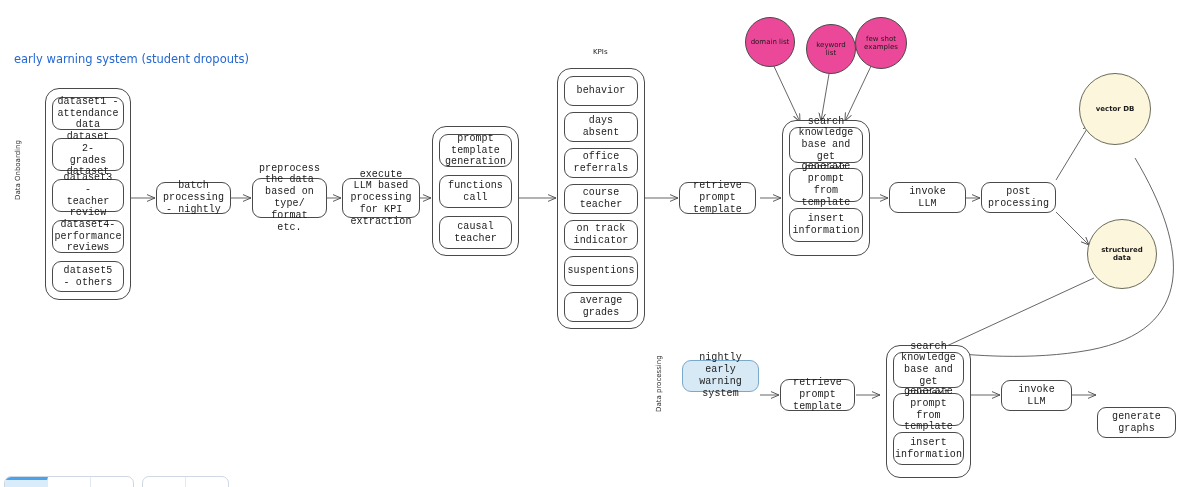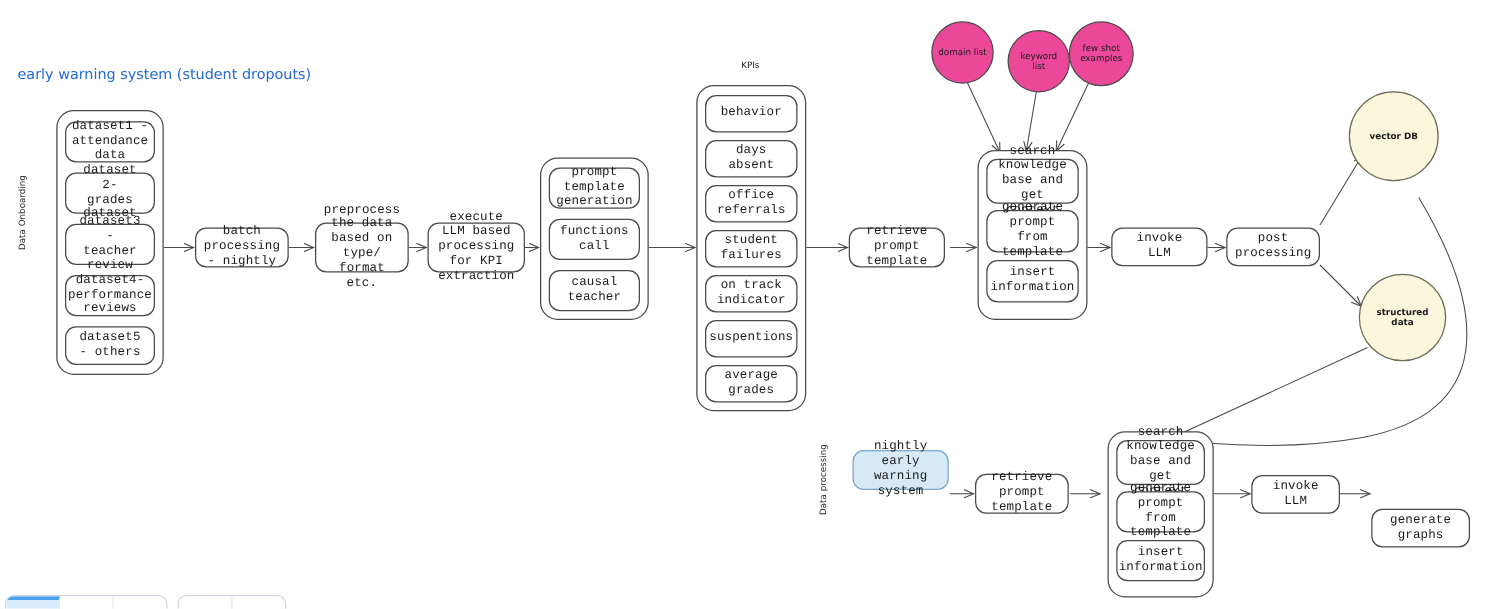--- a/index.html
+++ b/index.html
@@ -116,21 +116,21 @@
   <div class="group" style="left:432px;top:126px;width:87px;height:130px;"></div>
   <div class="node" style="left:439px;top:134px;width:73px;height:33px;">prompt template generation</div>
   <div class="node" style="left:439px;top:175px;width:73px;height:33px;">functions call</div>
   <div class="node" style="left:439px;top:216px;width:73px;height:33px;">causal teacher</div>
 
   <div class="cap" style="left:593px;top:48px;">KPIs</div>
   <div class="group" style="left:557px;top:68px;width:88px;height:261px;"></div>
   <div class="node" style="left:564px;top:76px;width:74px;height:30px;">behavior</div>
   <div class="node" style="left:564px;top:112px;width:74px;height:30px;">days absent</div>
   <div class="node" style="left:564px;top:148px;width:74px;height:30px;">office referrals</div>
-  <div class="node" style="left:564px;top:184px;width:74px;height:30px;">student failures</div>
+  <div class="node" style="left:564px;top:184px;width:74px;height:30px;">course teacher</div>
   <div class="node" style="left:564px;top:220px;width:74px;height:30px;">on track indicator</div>
   <div class="node" style="left:564px;top:256px;width:74px;height:30px;">suspentions</div>
   <div class="node" style="left:564px;top:292px;width:74px;height:30px;">average grades</div>
 
   <div class="node" style="left:679px;top:182px;width:77px;height:32px;">retrieve prompt template</div>
 
   <div class="circle" style="left:745px;top:17px;width:50px;height:50px;">domain list</div>
   <div class="circle" style="left:806px;top:24px;width:50px;height:50px;">keyword list</div>
   <div class="circle" style="left:855px;top:17px;width:52px;height:52px;">few shot examples</div>
 

